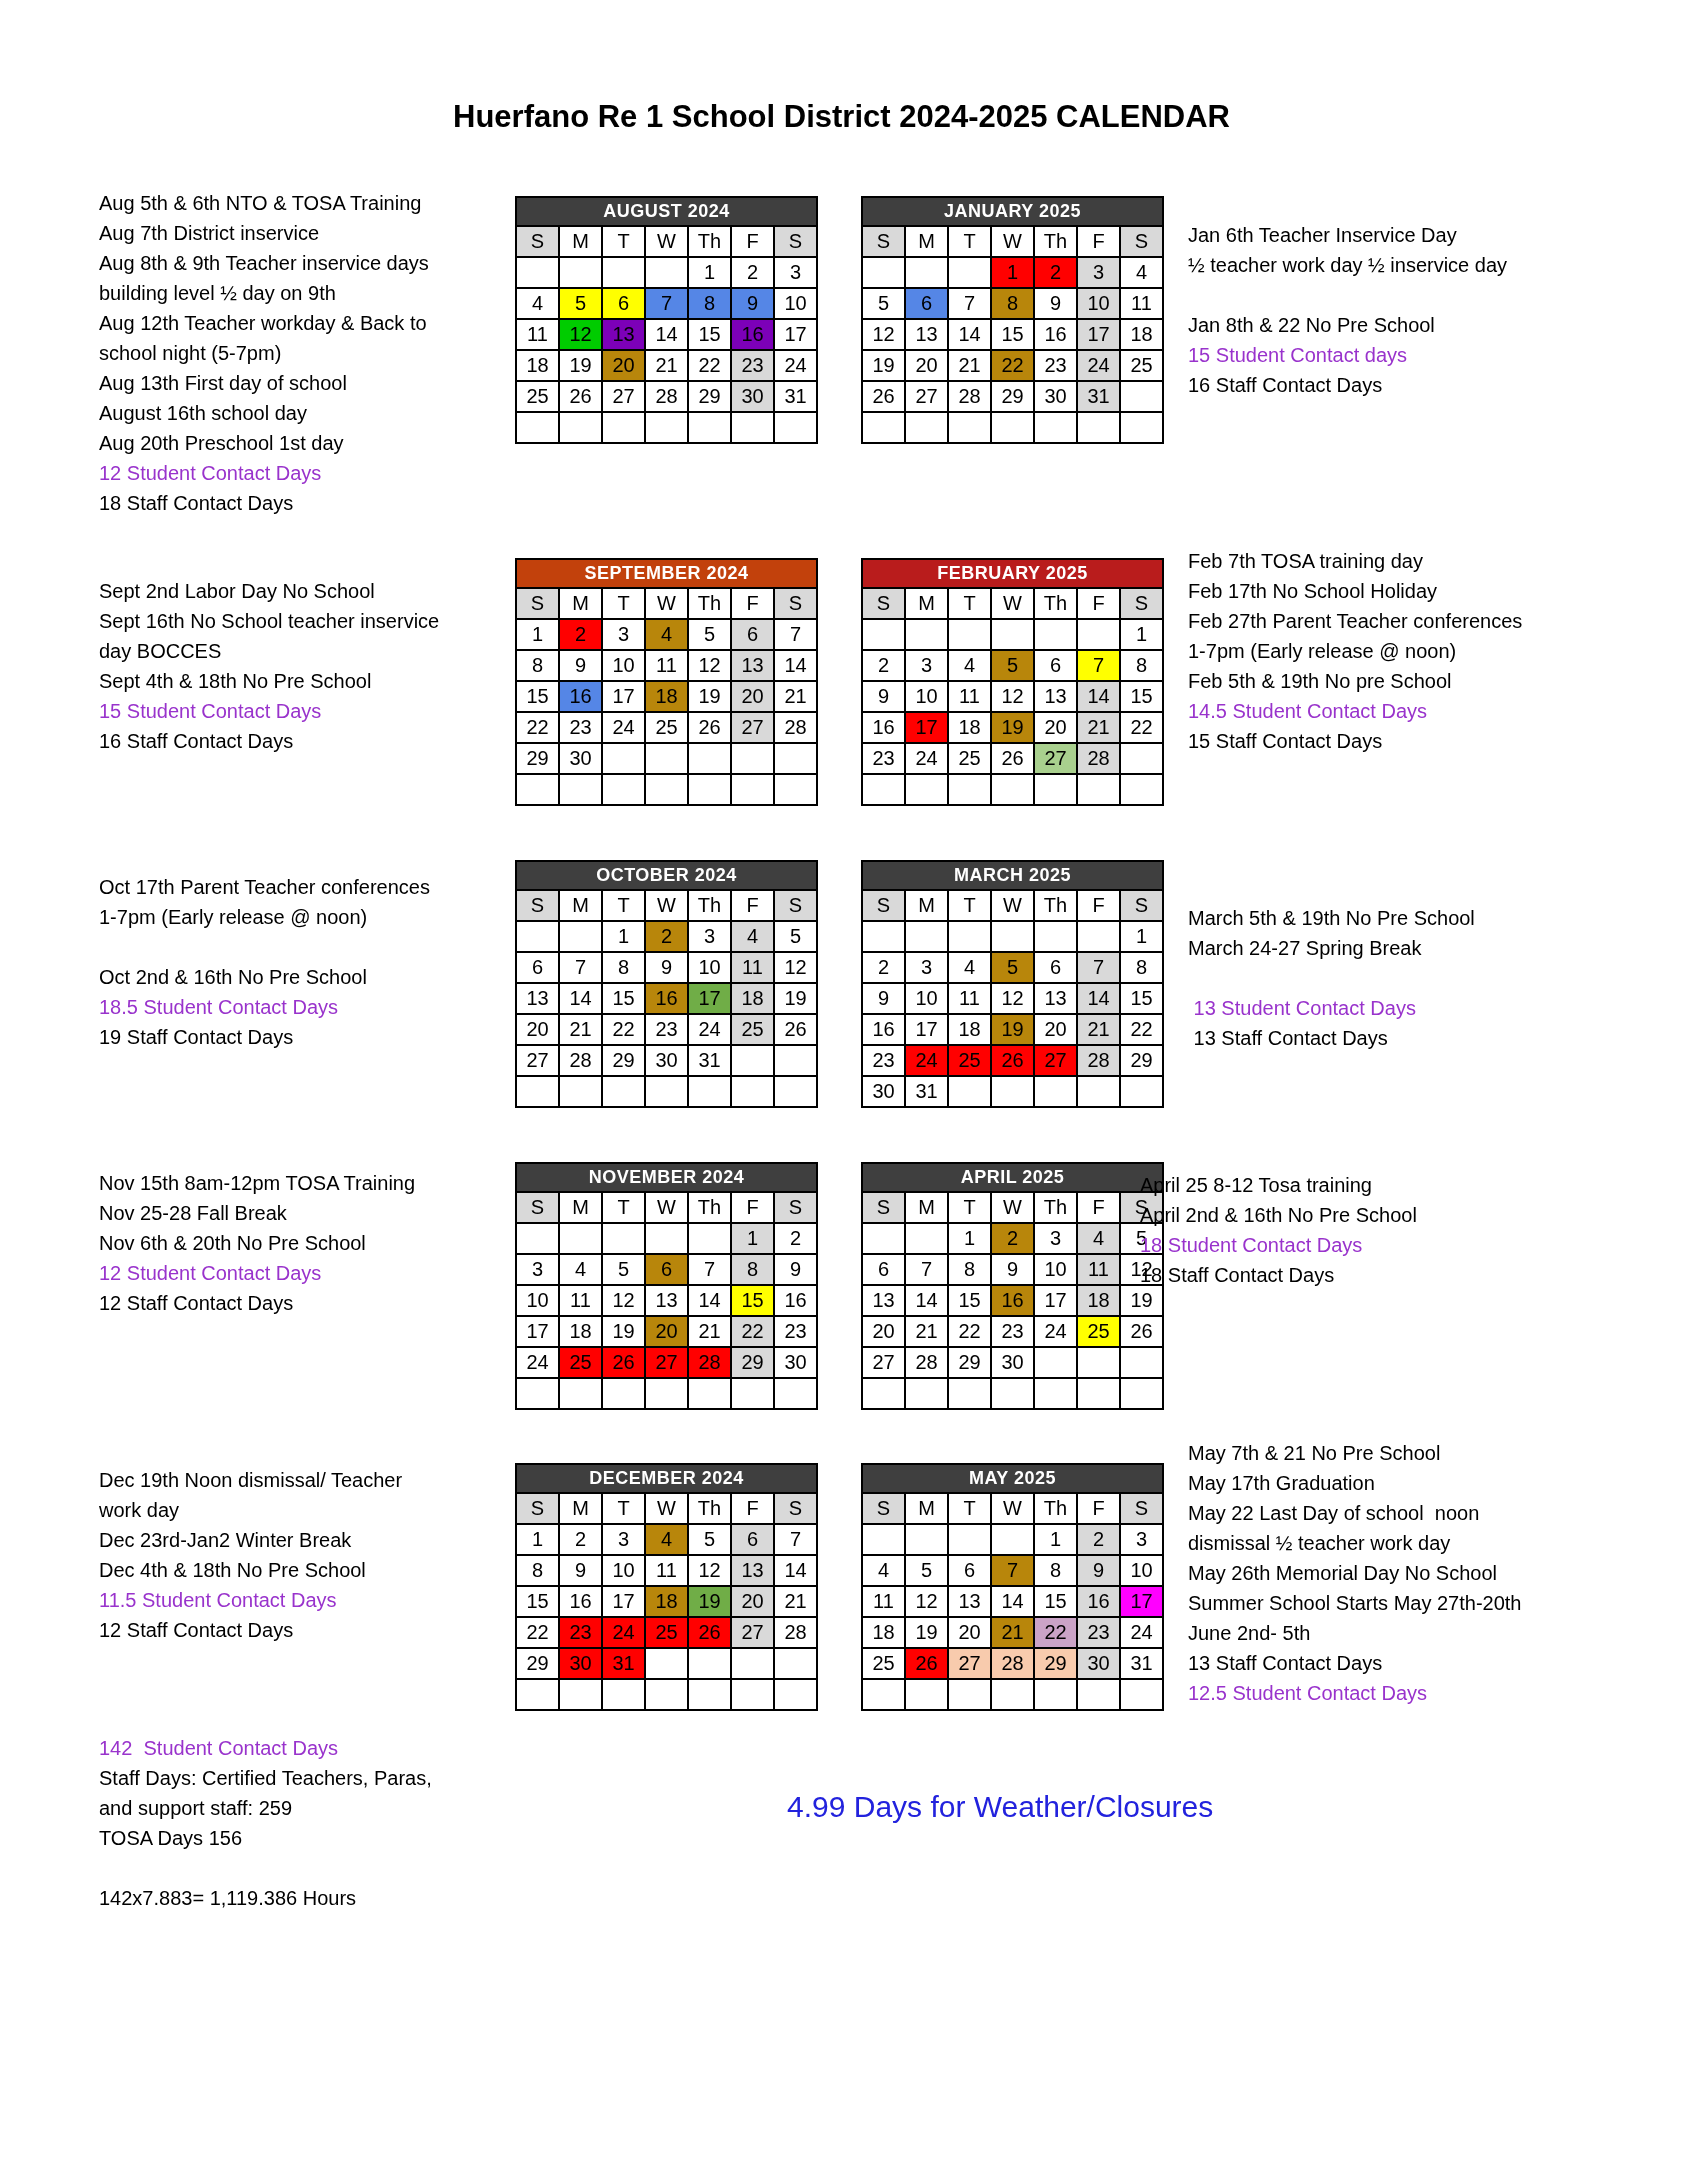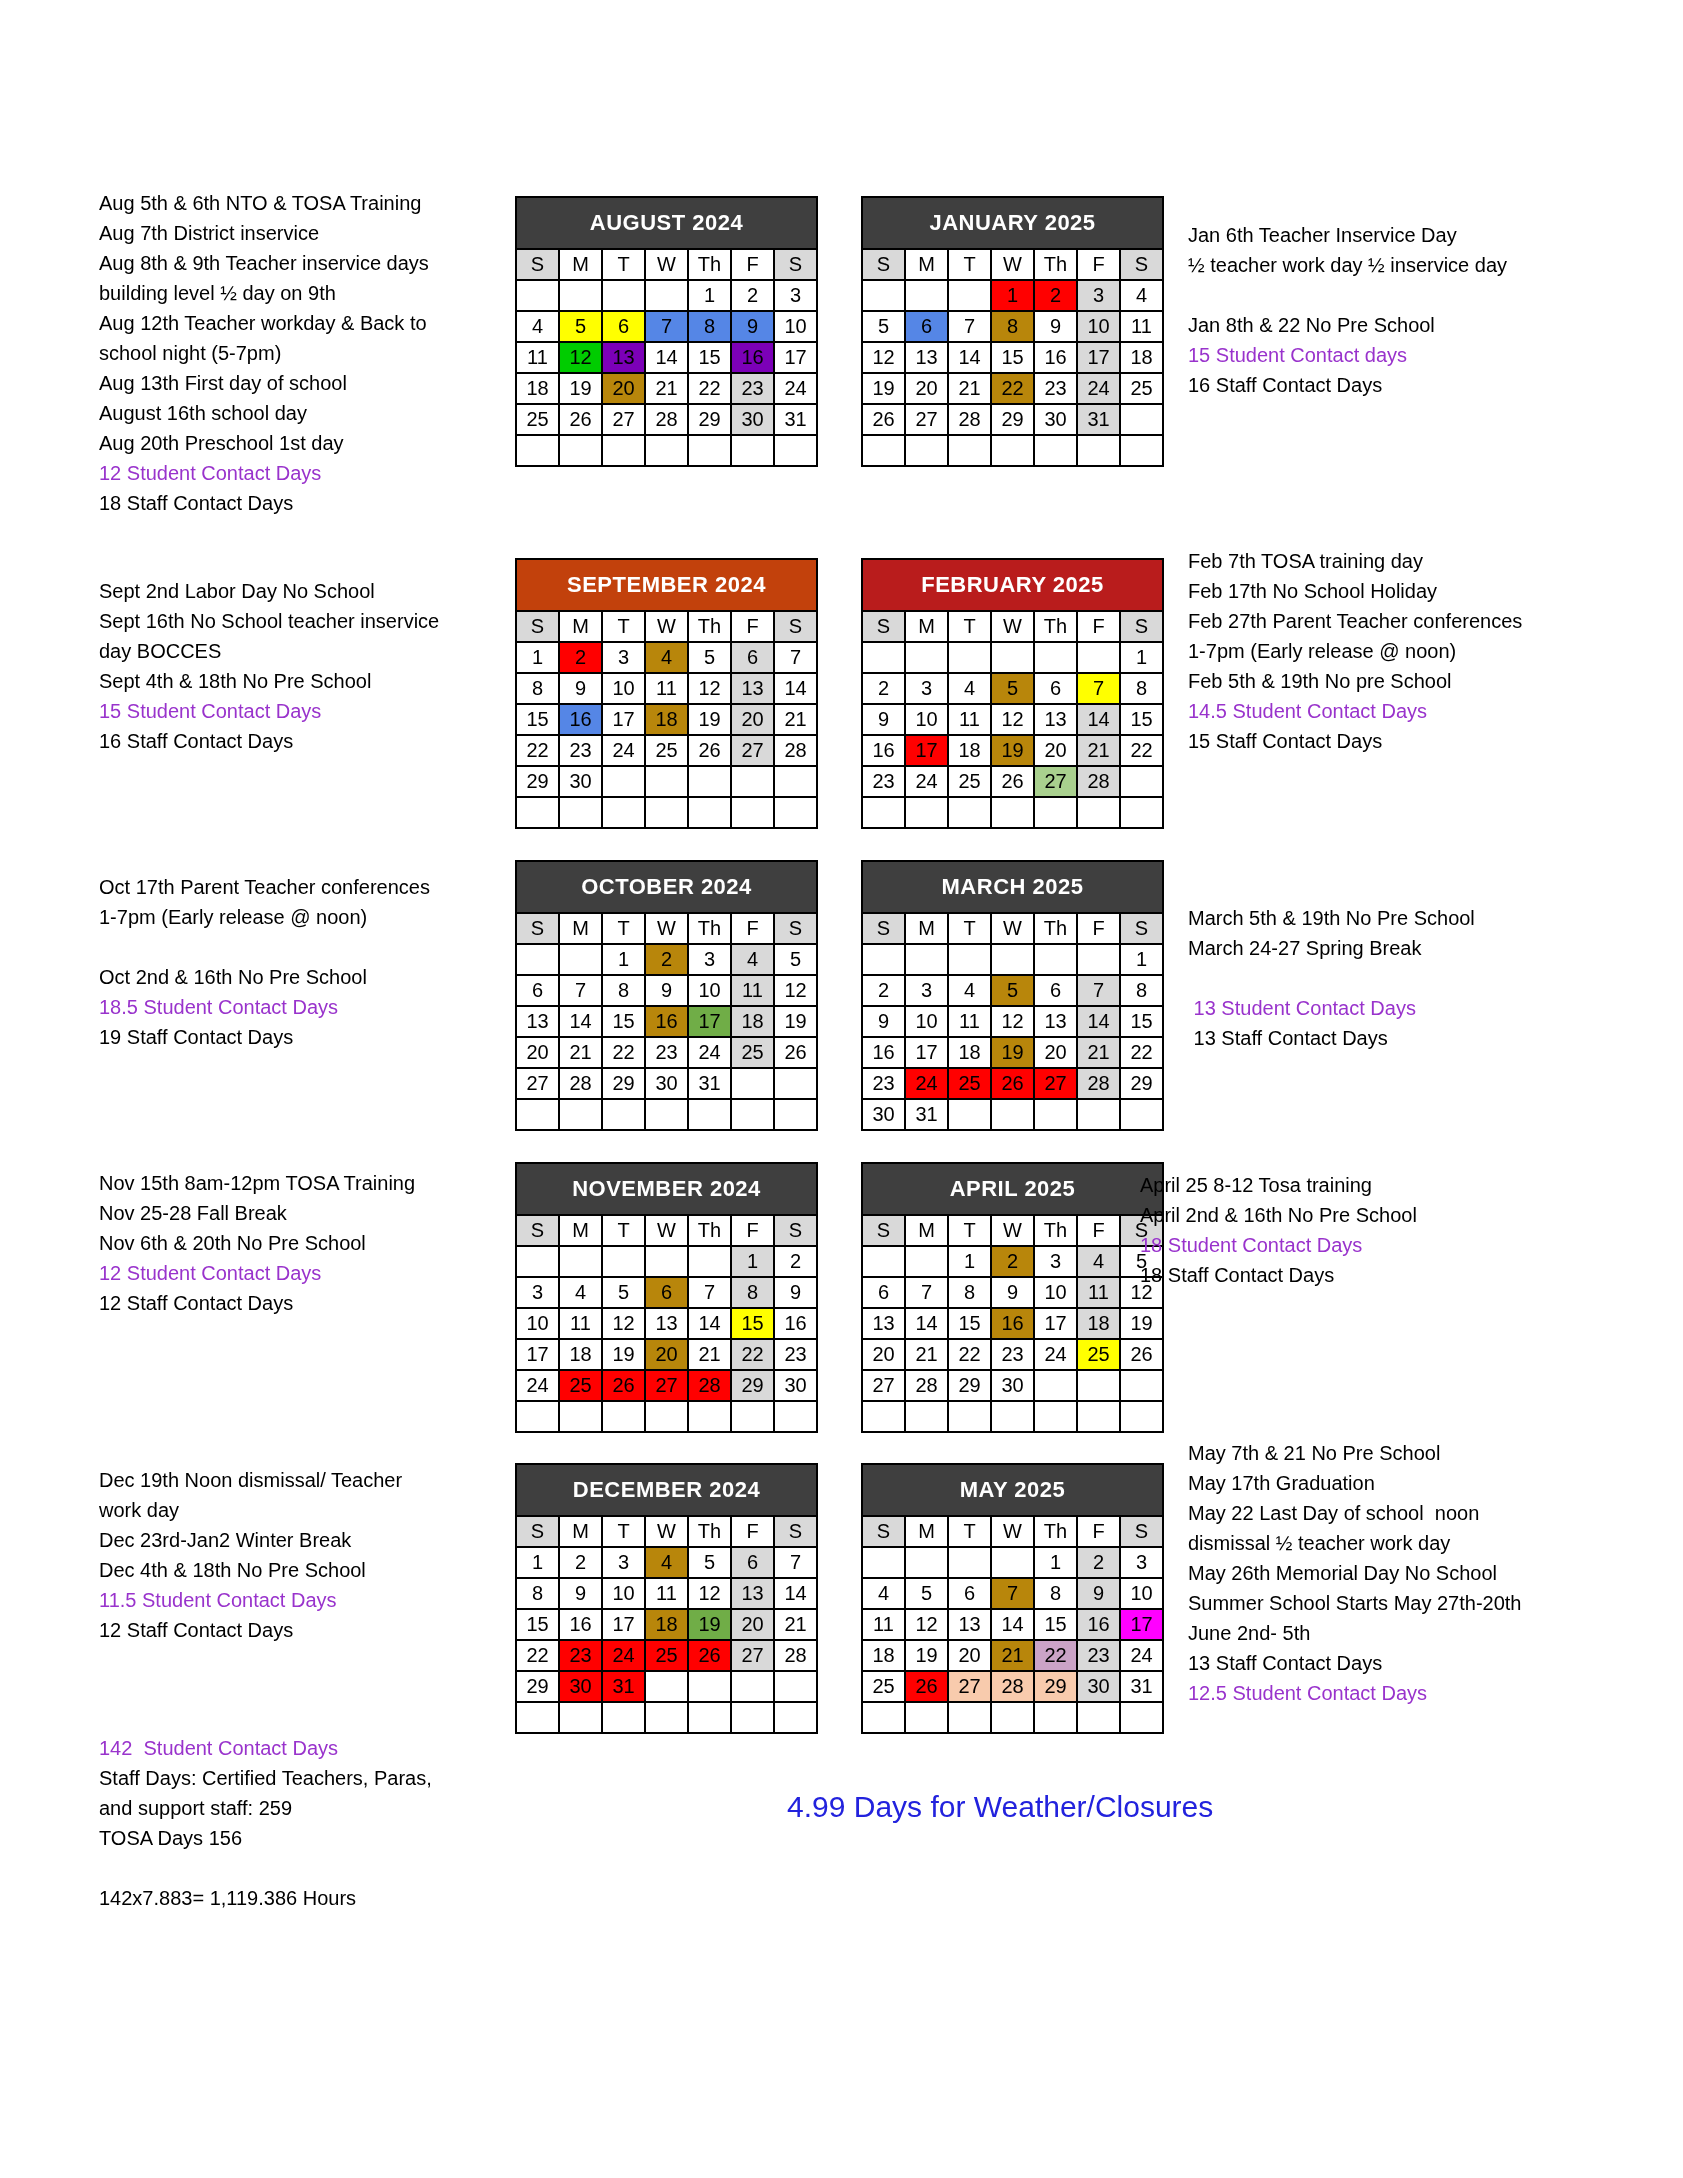--- a/index.html
+++ b/index.html
@@ -33,40 +33,41 @@
     text-align: center;
     vertical-align: middle;
     font-size: 20px;
     height: 31px;
     padding: 0;
     overflow: hidden;
   }
   table.cal td.mtitle {
     color: #ffffff;
     font-weight: 700;
-    font-size: 22px;
-    height: 52px;
+    font-size: 18px;
+    height: 29px;
     letter-spacing: 0.5px;
   }
   .note {
     position: absolute;
     font-size: 20px;
     line-height: 30px;
     white-space: pre-wrap;
   }
   .note div { min-height: 30px; }
   .weather {
     position: absolute;
     font-size: 30px;
   }
 </style>
 </head>
 <body>
 
 <div id="page">
+  <div class="title">Huerfano Re 1 School District 2024-2025 CALENDAR</div>
   <div id="calendars">
       <table class="cal" style="left: 515px; top: 196px;">
         <tbody>
           <tr>
             <td colspan="7" class="mtitle" style="background: rgb(63, 63, 63); color: rgb(255, 255, 255);">AUGUST 2024</td>
           </tr>
           <tr>
             <td style="background: rgb(217, 217, 217);">S</td>
             <td>M</td>
             <td>T</td>

